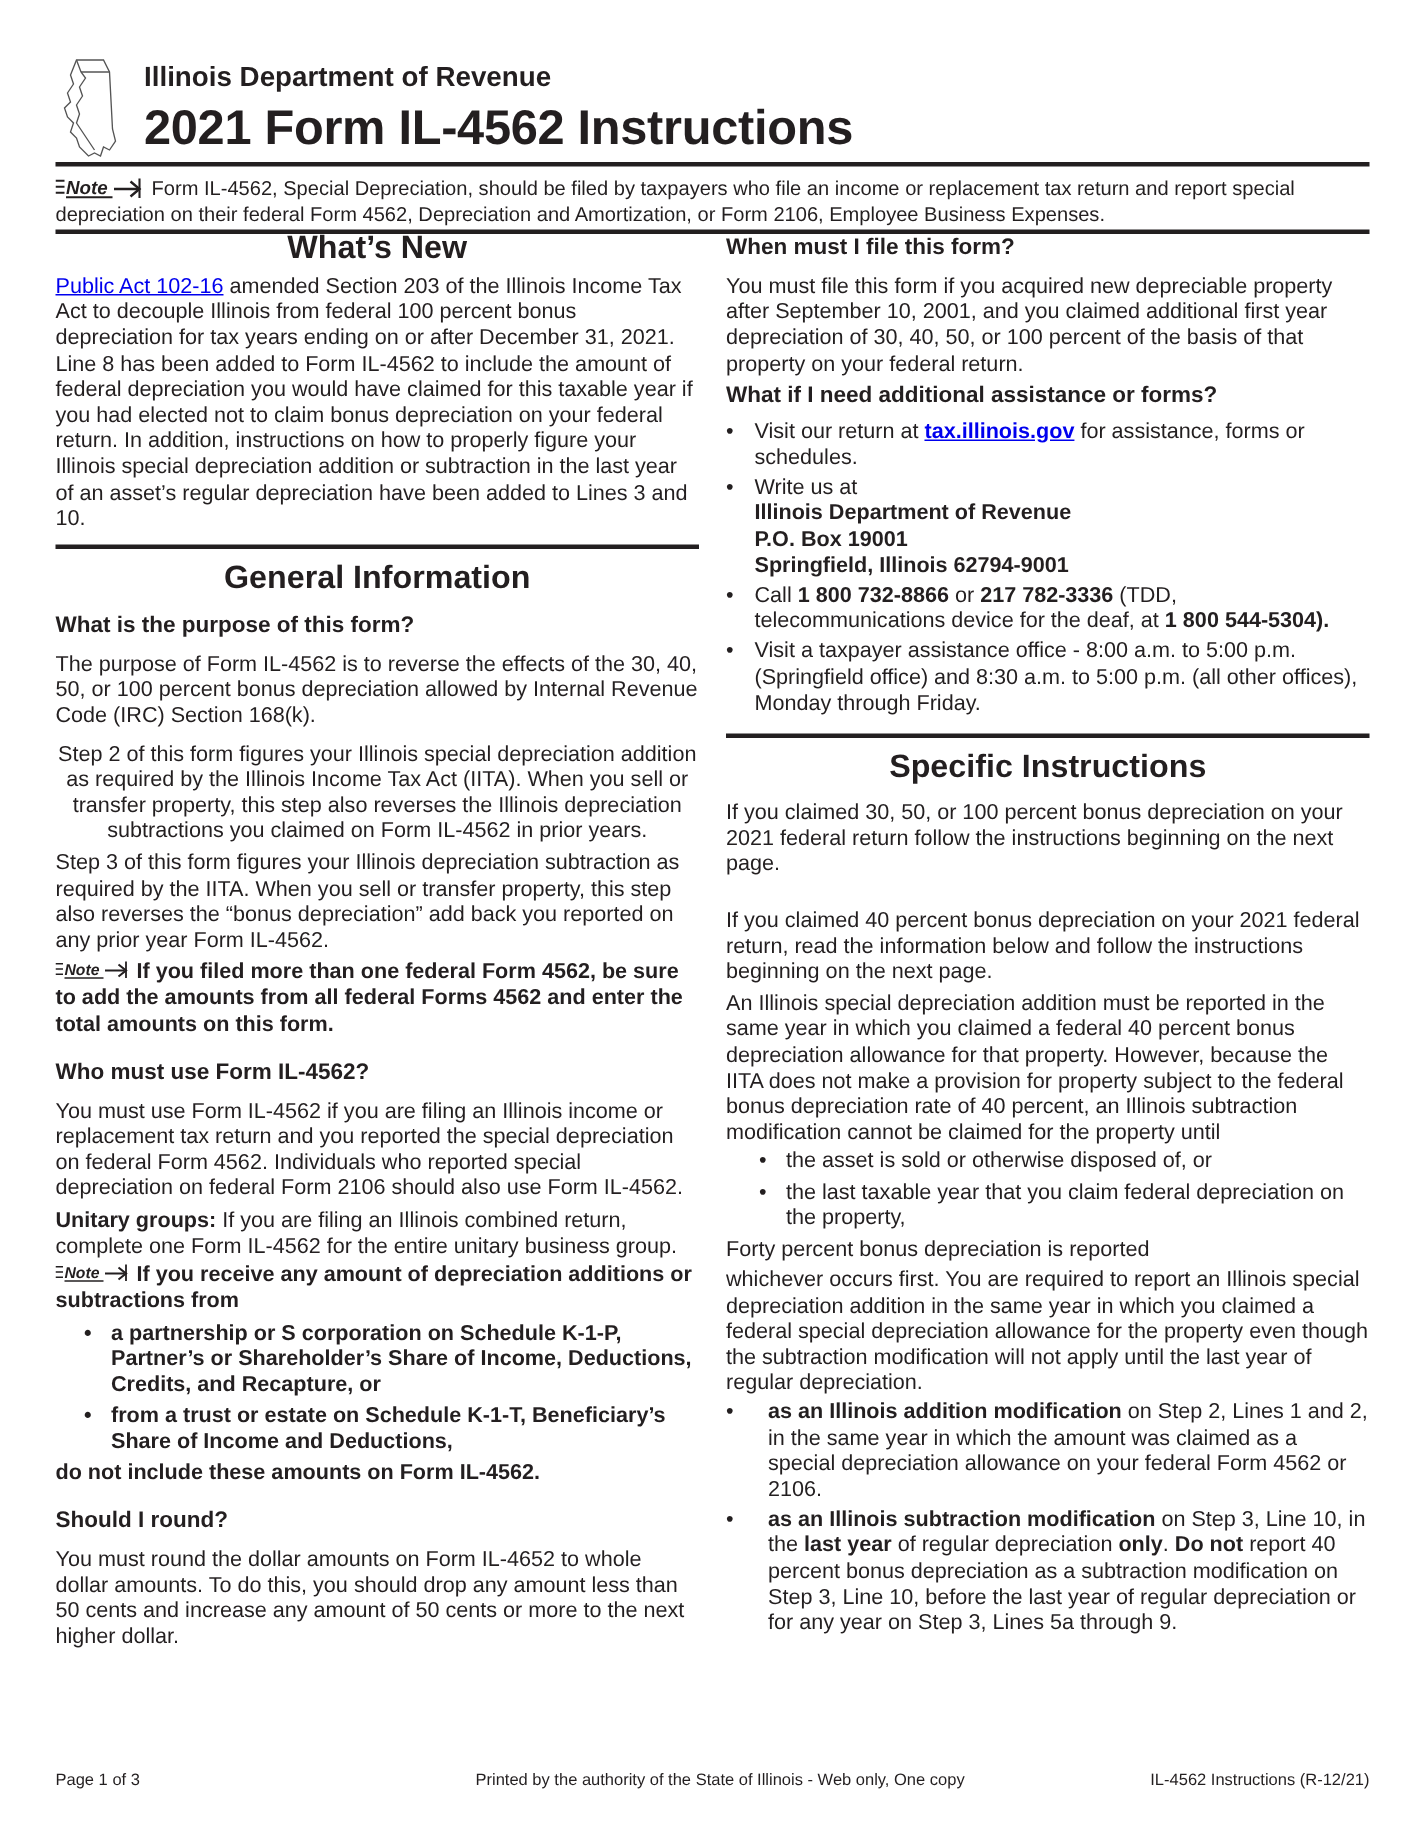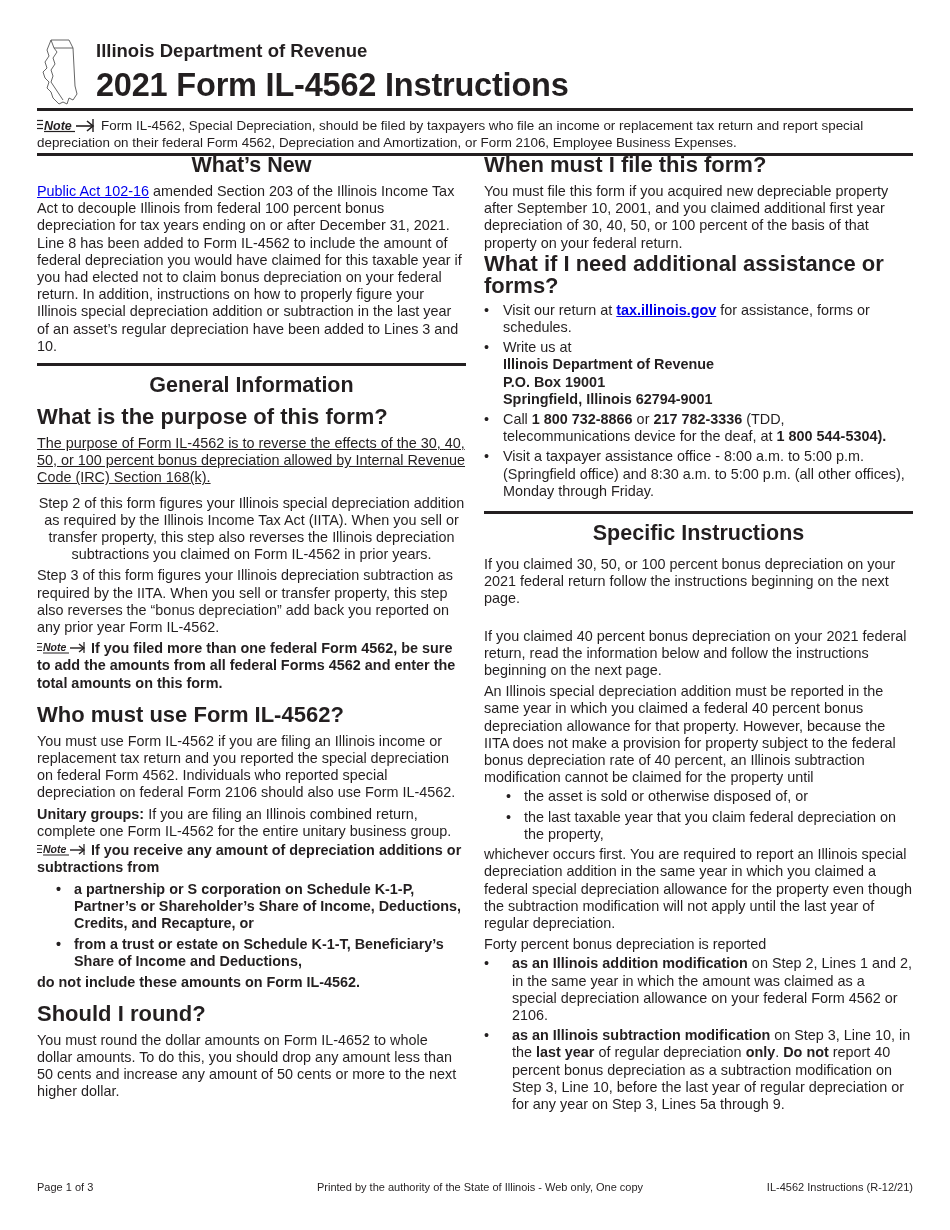--- a/index.html
+++ b/index.html
@@ -27,21 +27,21 @@
   .note-icon svg { display: block; }
 
   
   .col { position: absolute; top: 152px; }
   .col-left { left: 37px; width: 429px; }
   .col-right { left: 484px; width: 429px; }
 
   .section-title {
     font-size: 21.5px; font-weight: bold; text-align: center; line-height: 26px;
   }
-  .h2 { font-size: 22px; font-weight: bold; line-height: 22px; }
+  .h2 { font-size: 15px; font-weight: bold; line-height: 22px; }
   p, .para { font-size: 14.4px; line-height: 17.2px; }
   .bold { font-weight: bold; }
   .rule-col { height: 3px; background: #231f20; }
 
   ul.bul { list-style: none; }
   ul.bul li { position: relative; font-size: 14.4px; line-height: 17.2px; }
   ul.bul li .dot { position: absolute; left: 0; top: 0; }
 
   
   .footer { position: absolute; top: 1181px; left: 37px; width: 876px; font-size: 11px; }
@@ -83,21 +83,21 @@
 
 <div class="col col-left">
   <div class="section-title">What’s New</div>
   <p style="margin-top:5px;"><a href="#">Public Act 102-16</a><span> amended Section 203 of the Illinois Income Tax Act to decouple Illinois from federal 100 percent bonus depreciation for tax years ending on or after December 31, 2021. Line 8 has been added to Form IL-4562 to include the amount of federal depreciation you would have claimed for this taxable year if you had elected not to claim bonus depreciation on your federal return. In addition, instructions on how to properly figure your Illinois special depreciation addition or subtraction in the last year of an asset’s regular depreciation have been added to Lines 3 and 10.</span></p>
 
   <div class="rule-col" style="margin-top:8px;"></div>
 
   <div class="section-title" style="margin-top:6px;text-align:center;">General Information</div>
 
   <div class="h2" style="margin-top:8px;">What is the purpose of this form?</div>
-  <p style="margin-top:7px;text-decoration:underline;">The purpose of Form IL-4562 is to reverse the effects of the 30, 40, 50, or 100 percent bonus depreciation allowed by Internal Revenue Code (IRC) Section 168(k).</p>
+  <p style="margin-top:7px;">The purpose of Form IL-4562 is to reverse the effects of the 30, 40, 50, or 100 percent bonus depreciation allowed by Internal Revenue Code (IRC) Section 168(k).</p>
   <p style="margin-top:8px;text-align:center;">Step 2 of this form figures your Illinois special depreciation addition as required by the Illinois Income Tax Act (IITA). When you sell or transfer property, this step also reverses the Illinois depreciation subtractions you claimed on Form IL-4562 in prior years.</p>
   <p style="margin-top:4px;">Step 3 of this form figures your Illinois depreciation subtraction as required by the IITA. When you sell or transfer property, this step also reverses the “bonus depreciation” add back you reported on any prior year Form IL-4562.</p>
   <p class="bold" style="margin-top:4px;">
     <span class="note-icon">
       <svg width="50" height="13" viewBox="0 0 50 13">
         <line x1="0" y1="2.5" x2="5" y2="2.5" stroke="#231f20" stroke-width="1"></line>
         <line x1="0" y1="6" x2="5" y2="6" stroke="#231f20" stroke-width="1"></line>
         <line x1="0" y1="9.5" x2="5" y2="9.5" stroke="#231f20" stroke-width="1"></line>
         <text x="6" y="10" font-family="Liberation Sans, sans-serif" font-size="10.5" font-weight="bold" font-style="italic" fill="#231f20">Note</text>
         <line x1="6" y1="12" x2="32" y2="12" stroke="#231f20" stroke-width="1"></line>
@@ -154,22 +154,22 @@
   <div class="rule-col" style="margin-top:11px;"></div>
   <div class="section-title" style="margin-top:6px;">Specific Instructions</div>
 
   <p style="margin-top:10px;">If you claimed 30, 50, or 100 percent bonus depreciation on your 2021 federal return follow the instructions beginning on the next page.</p>
   <p style="margin-top:20px;">If you claimed 40 percent bonus depreciation on your 2021 federal return, read the information below and follow the instructions beginning on the next page.</p>
   <p style="margin-top:4px;">An Illinois special depreciation addition must be reported in the same year in which you claimed a federal 40 percent bonus depreciation allowance for that property. However, because the IITA does not make a provision for property subject to the federal bonus depreciation rate of 40 percent, an Illinois subtraction modification cannot be claimed for the property until</p>
   <ul class="bul" style="margin-top:2px;">
     <li style="padding-left:40px;"><span class="dot" style="left:22px;">•</span><span>the asset is sold or otherwise disposed of, or</span></li>
     <li style="padding-left:40px; margin-top:3px;"><span class="dot" style="left:22px;">•</span><span>the last taxable year that you claim federal depreciation on the property,</span></li>
   </ul>
+  <p style="margin-top:4px;">Forty percent bonus depreciation is reported</p>
   <p style="margin-top:3px;">whichever occurs first. You are required to report an Illinois special depreciation addition in the same year in which you claimed a federal special depreciation allowance for the property even though the subtraction modification will not apply until the last year of regular depreciation.</p>
-  <p style="margin-top:4px;">Forty percent bonus depreciation is reported</p>
   <ul class="bul" style="margin-top:2px;">
     <li style="padding-left:28px;"><span class="dot" style="left:0;">•</span><span class="bold">as an Illinois addition modification</span><span> on Step 2, Lines 1 and 2, in the same year in which the amount was claimed as a special depreciation allowance on your federal Form 4562 or 2106.</span></li>
     <li style="padding-left:28px; margin-top:3px;"><span class="dot" style="left:0;">•</span><span class="bold">as an Illinois subtraction modification</span><span> on Step 3, Line 10, in the </span><span class="bold">last year</span><span> of regular depreciation </span><span class="bold">only</span><span>. </span><span class="bold">Do not</span><span> report 40 percent bonus depreciation as a subtraction modification on Step 3, Line 10, before the last year of regular depreciation or for any year on Step 3, Lines 5a through 9.</span></li>
   </ul>
 </div>
 
 <div class="footer">
   <span class="f-left">Page 1 of 3</span>
   <span class="f-center">Printed by the authority of the State of Illinois - Web only, One copy</span>
   <span class="f-right">IL-4562 Instructions (R-12/21)</span>

